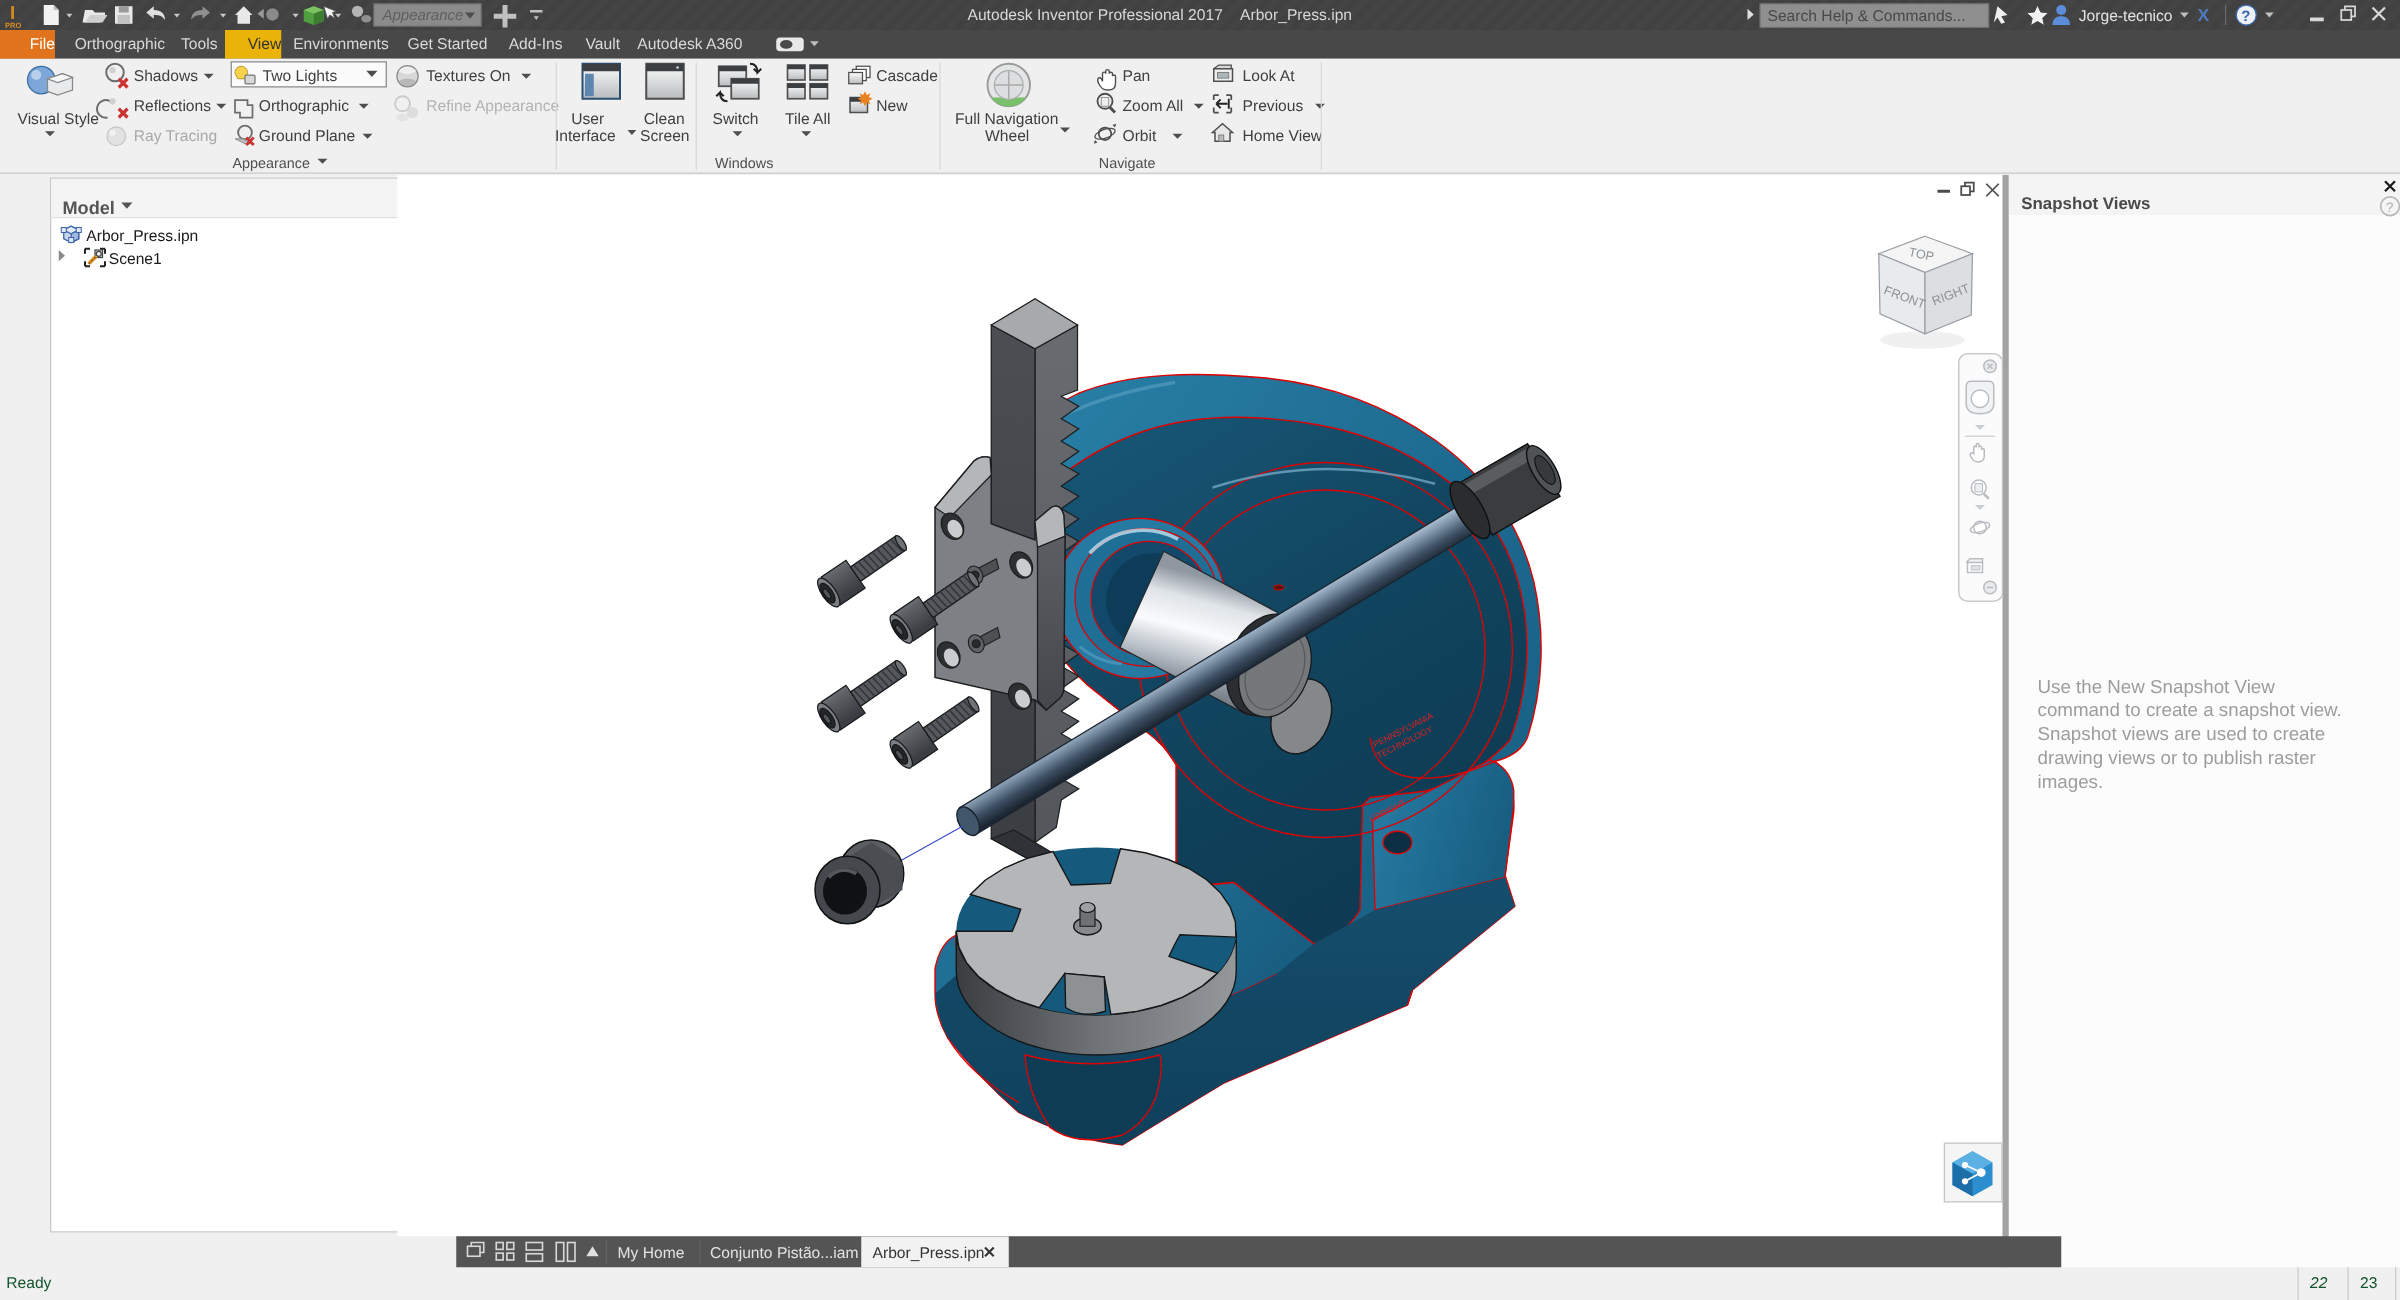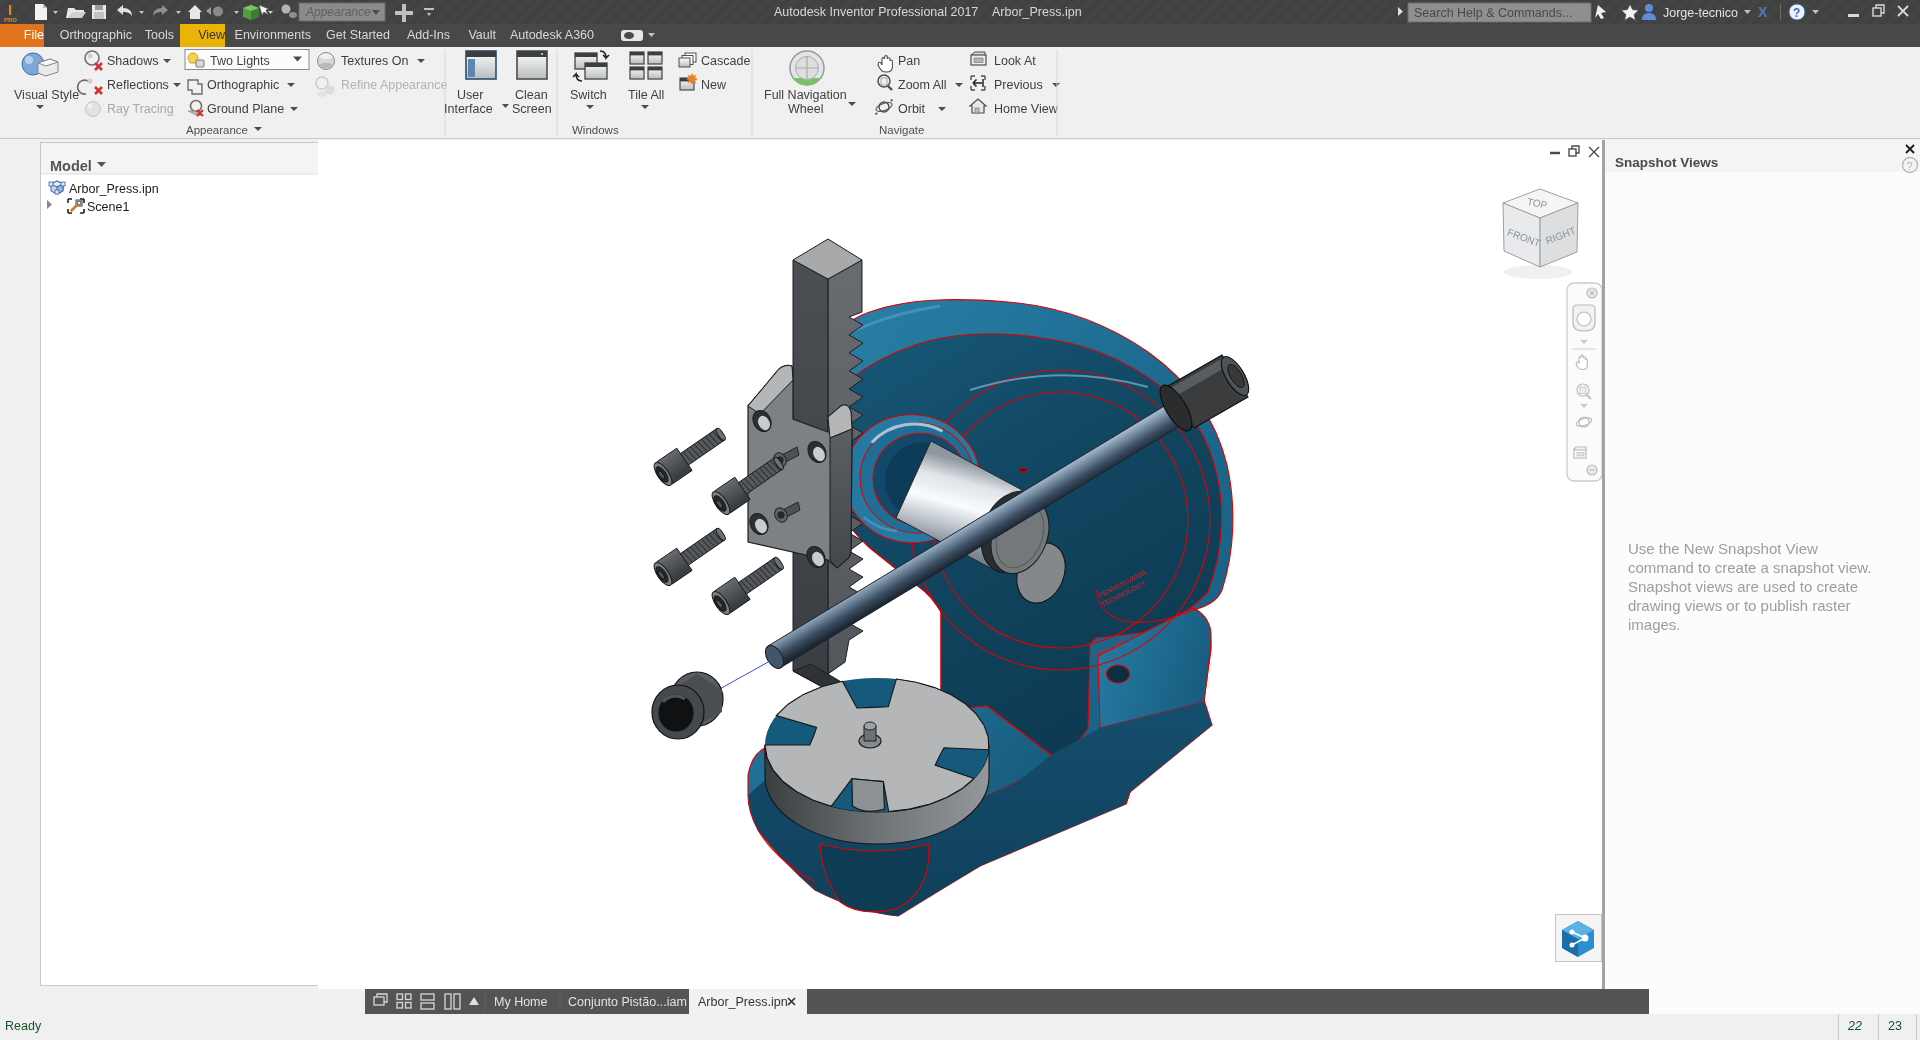--- a/index.html
+++ b/index.html
@@ -4,21 +4,21 @@
 <style>
 * { margin:0; padding:0; box-sizing:border-box; }
 html,body { width:1920px; height:1040px; overflow:hidden; font-family:"Liberation Sans",sans-serif; background:#f0f0f0; }
 #titlebar { position:absolute; left:0; top:0; width:1920px; height:24px;
   background:repeating-linear-gradient(135deg,#444444 0 5px,#414141 5px 10px); }
 #tabrow { position:absolute; left:0; top:24px; width:1920px; height:23px; background:#484848; }
 .mtab { position:absolute; top:0; height:23px; line-height:23px; color:#d9d9d9; font-size:12.5px; text-align:right; }
 #ribbon { position:absolute; left:0; top:47px; width:1920px; height:92px; background:#f0f0f0; border-bottom:1px solid #c9c9c9; }
 #leftpanel { position:absolute; left:2px; top:142px; width:316px; height:844px; background:#ffffff; border:1px solid #c8c8c8;margin-left:38px; }
 #viewport { position:absolute; left:318px; top:140px; width:1284px; height:849px; background:#ffffff; }
-#rightpanel { position:absolute; left:1602px; top:140px; width:318px; height:874px; background:#fcfcfc; border-left:3px solid #a3a3a3; }
+#rightpanel { position:absolute; left:1602px; top:140px; width:318px; height:874px; background:#fcfcfc; border-left:5px solid #a3a3a3; }
 #tabbar { position:absolute; left:318px; top:989px; width:1284px; height:25px; background:#545454;margin-left:47px; }
 #statusbar { position:absolute; left:0; top:1014px; width:1920px; height:26px; background:#f0f0f0; font-size:12.5px; color:#14532d; }
 .vsep { position:absolute; top:0; width:1px; height:26px; background:#c9c9c9; }
 svg text { font-family:"Liberation Sans",sans-serif; }
 </style>
 </head>
 <body>
 <div id="titlebar">
 <svg width="1920" height="24" style="position:absolute;left:0;top:0">
 

